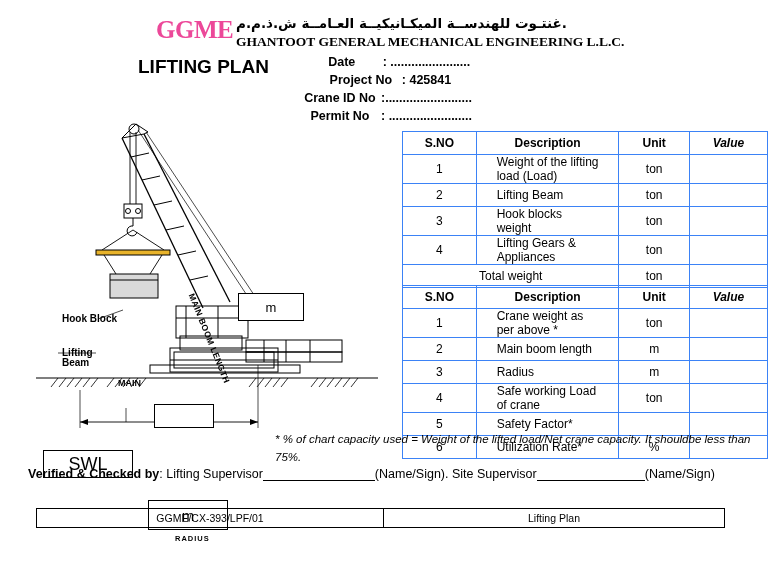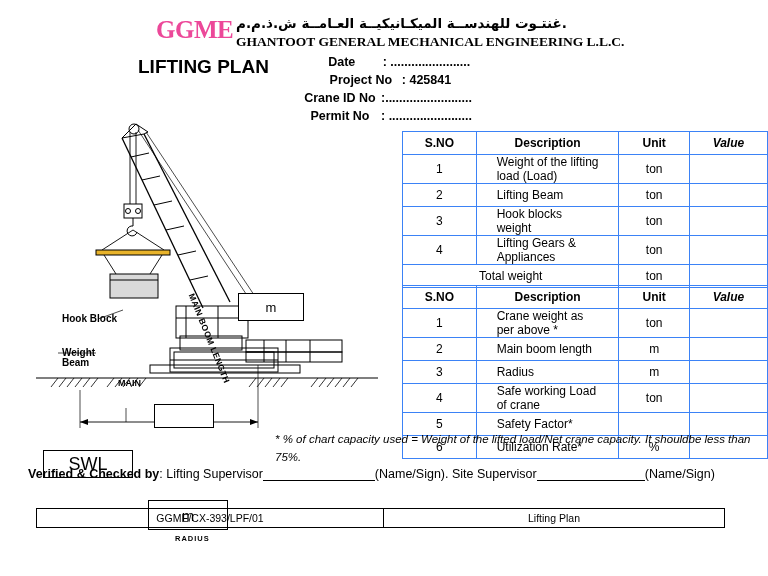--- a/index.html
+++ b/index.html
@@ -323,21 +323,21 @@
         <line x1="62" y1="280" x2="62" y2="318" stroke-width="0.7"></line>
         <line x1="240" y1="255" x2="240" y2="318" stroke-width="0.7"></line>
 
         <line x1="108" y1="298" x2="108" y2="312" stroke-width="0.7"></line>
         <line x1="40" y1="243" x2="78" y2="243" stroke-width="0.7"></line>
         <line x1="80" y1="209" x2="105" y2="200" stroke-width="0.7"></line>
       </g>
     </svg>
 
     <div class="lbl-text" id="lbl-hook">Hook Block</div>
-    <div class="lbl-text" id="lbl-lift1">Weight</div>
+    <div class="lbl-text" id="lbl-lift1">Lifting</div>
     <div class="lbl-text" id="lbl-lift2">Beam</div>
     <div class="lbl-text" id="lbl-load">MAIN</div>
     <div class="lbl-text" id="lbl-radius">RADIUS</div>
     <div class="lbl-text" id="lbl-boom">MAIN BOOM LENGTH</div>
 
     <div class="lbl-box" id="box-m-top">m</div>
     <div class="lbl-box" id="box-swl">SWL</div>
     <div class="lbl-box" id="box-m-bot">m</div>
     <div class="lbl-box" id="box-blank1"></div>
   </div>

